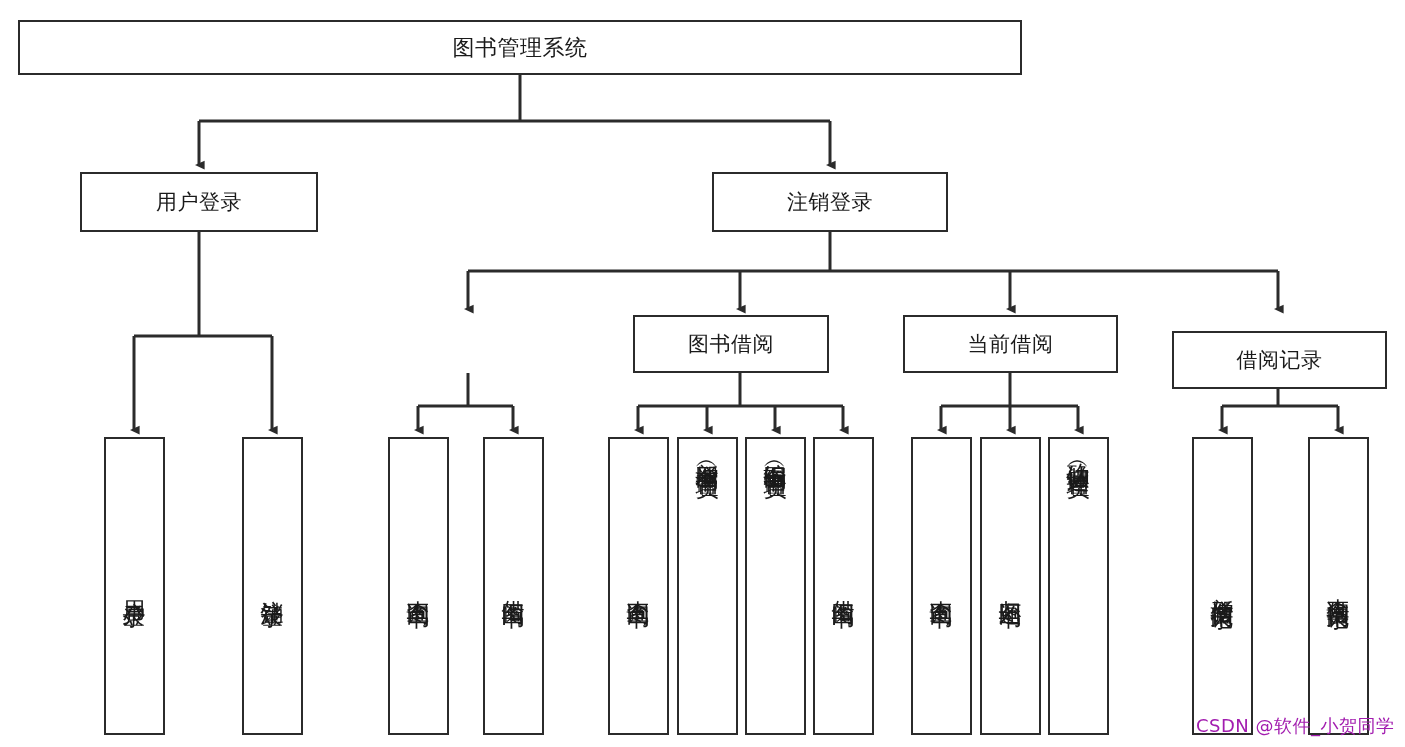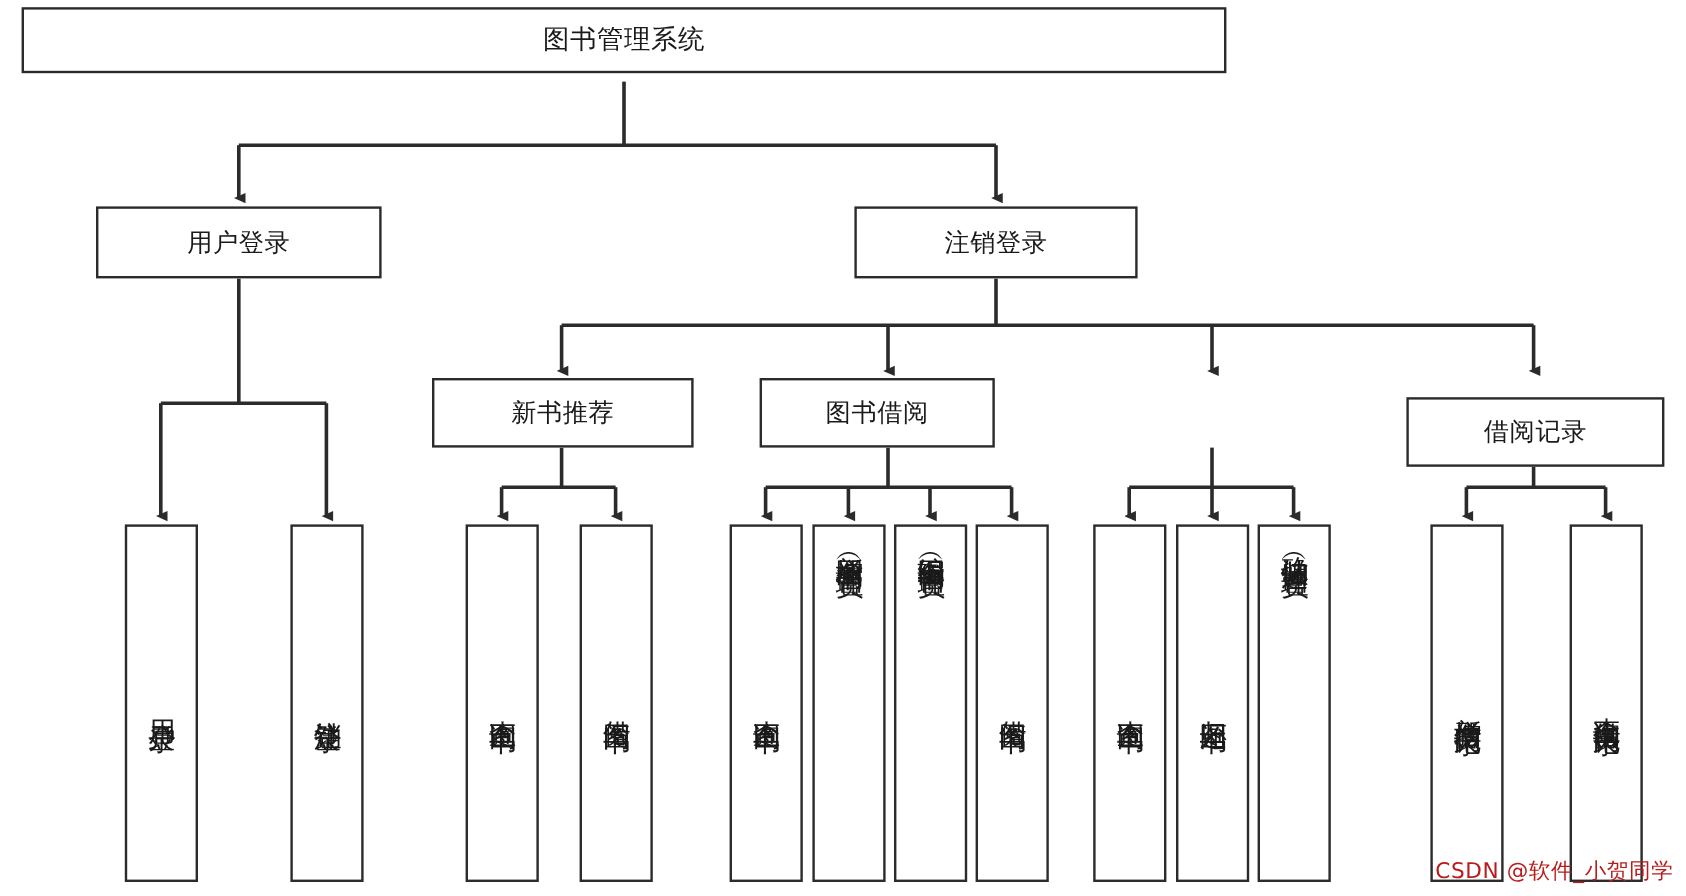--- a/index.html
+++ b/index.html
@@ -65,21 +65,21 @@
     white-space: nowrap;
   }
   
   .node.vert.mid {
     align-items: center;
     padding-top: 0;
   }
   .watermark {
     position: absolute;
     font-size: 18px;
-    color: #b91c1c;
+    color: #a21caf;
     white-space: nowrap;
     letter-spacing: 0.5px;
   }
 </style>
 </head>
 <body>
 
 <div id="diagram-root">
 
   <svg id="edge-layer" width="1405" height="747" viewBox="0 0 1405 747" xmlns="http://www.w3.org/2000/svg">
@@ -125,40 +125,40 @@
       <path d="M1010,406 L1010,430" marker-end="url(#arrowhead)"></path>
       <path d="M1078,406 L1078,430" marker-end="url(#arrowhead)"></path>
 
       <path d="M1278,373 L1278,406"></path>
       <path d="M1222,406 L1338,406"></path>
       <path d="M1222,406 L1222,430" marker-end="url(#arrowhead)"></path>
       <path d="M1338,406 L1338,430" marker-end="url(#arrowhead)"></path>
     </g>
   </svg>
 
-  <div class="node horiz root" style="left:18px; top:6px; width:1004px; height:55px;">
+  <div class="node horiz root" style="left:18px; top:20px; width:1004px; height:55px;">
     <span class="label">图书管理系统</span>
   </div>
 
   <div class="node horiz" style="left:80px; top:172px; width:238px; height:60px;">
     <span class="label">用户登录</span>
   </div>
 
   <div class="node horiz" style="left:712px; top:172px; width:236px; height:60px;">
     <span class="label">注销登录</span>
   </div>
 
-  <div class="node horiz" style="left:360px; top:315px; width:218px; height:58px;">
-    <span class="label">新书推荐</span>
-  </div>
 
   <div class="node horiz" style="left:633px; top:315px; width:196px; height:58px;">
     <span class="label">图书借阅</span>
   </div>
 
+  <div class="node horiz" style="left:903px; top:315px; width:215px; height:58px;">
+    <span class="label">当前借阅</span>
+  </div>
 
   <div class="node horiz" style="left:1172px; top:331px; width:215px; height:58px;">
     <span class="label">借阅记录</span>
   </div>
 
   <div class="node vert mid" style="left:104px; top:437px; width:61px; height:298px;">
     <span class="label">用户登录</span>
   </div>
 
   <div class="node vert mid" style="left:242px; top:437px; width:61px; height:298px;">

